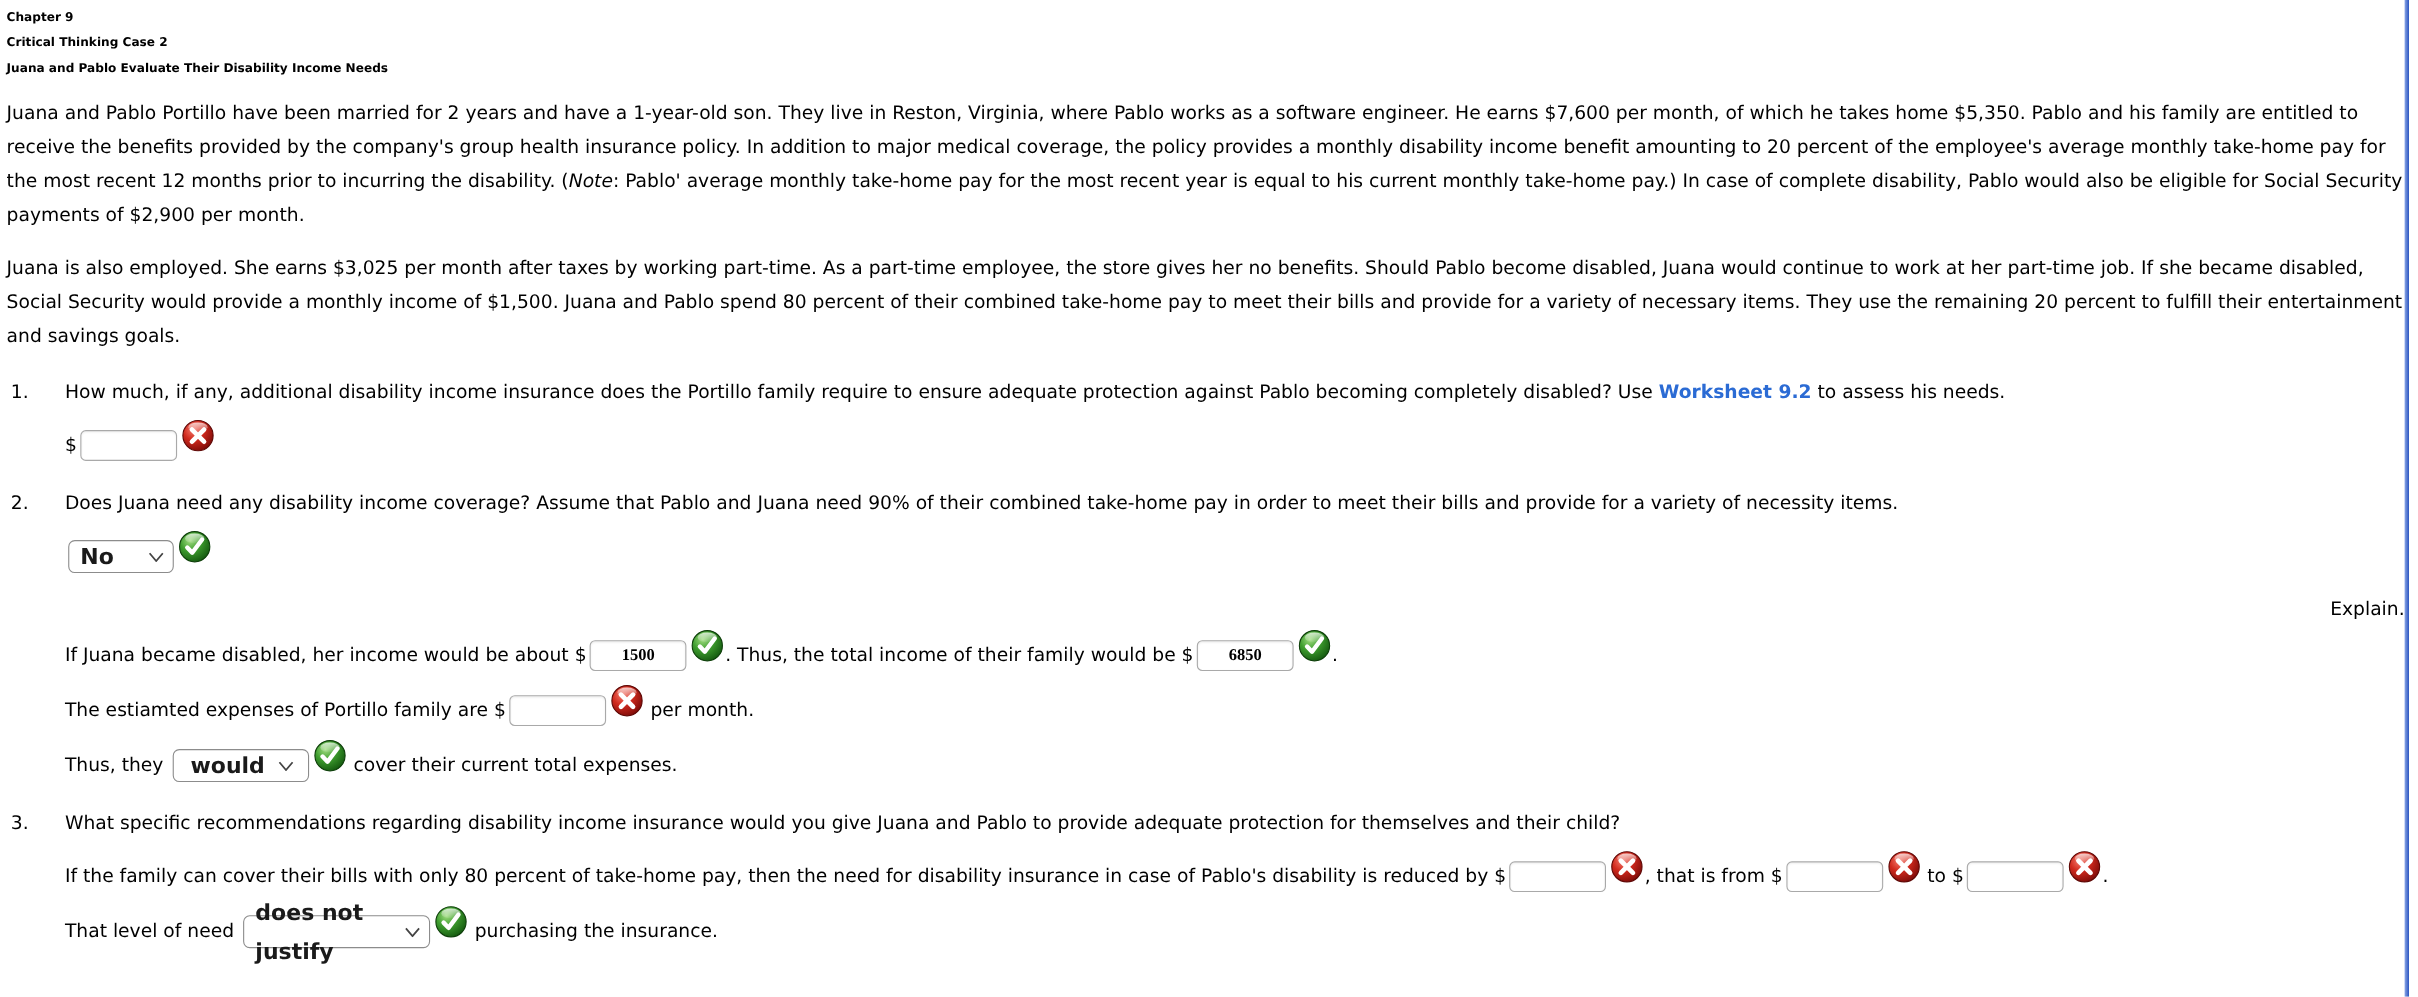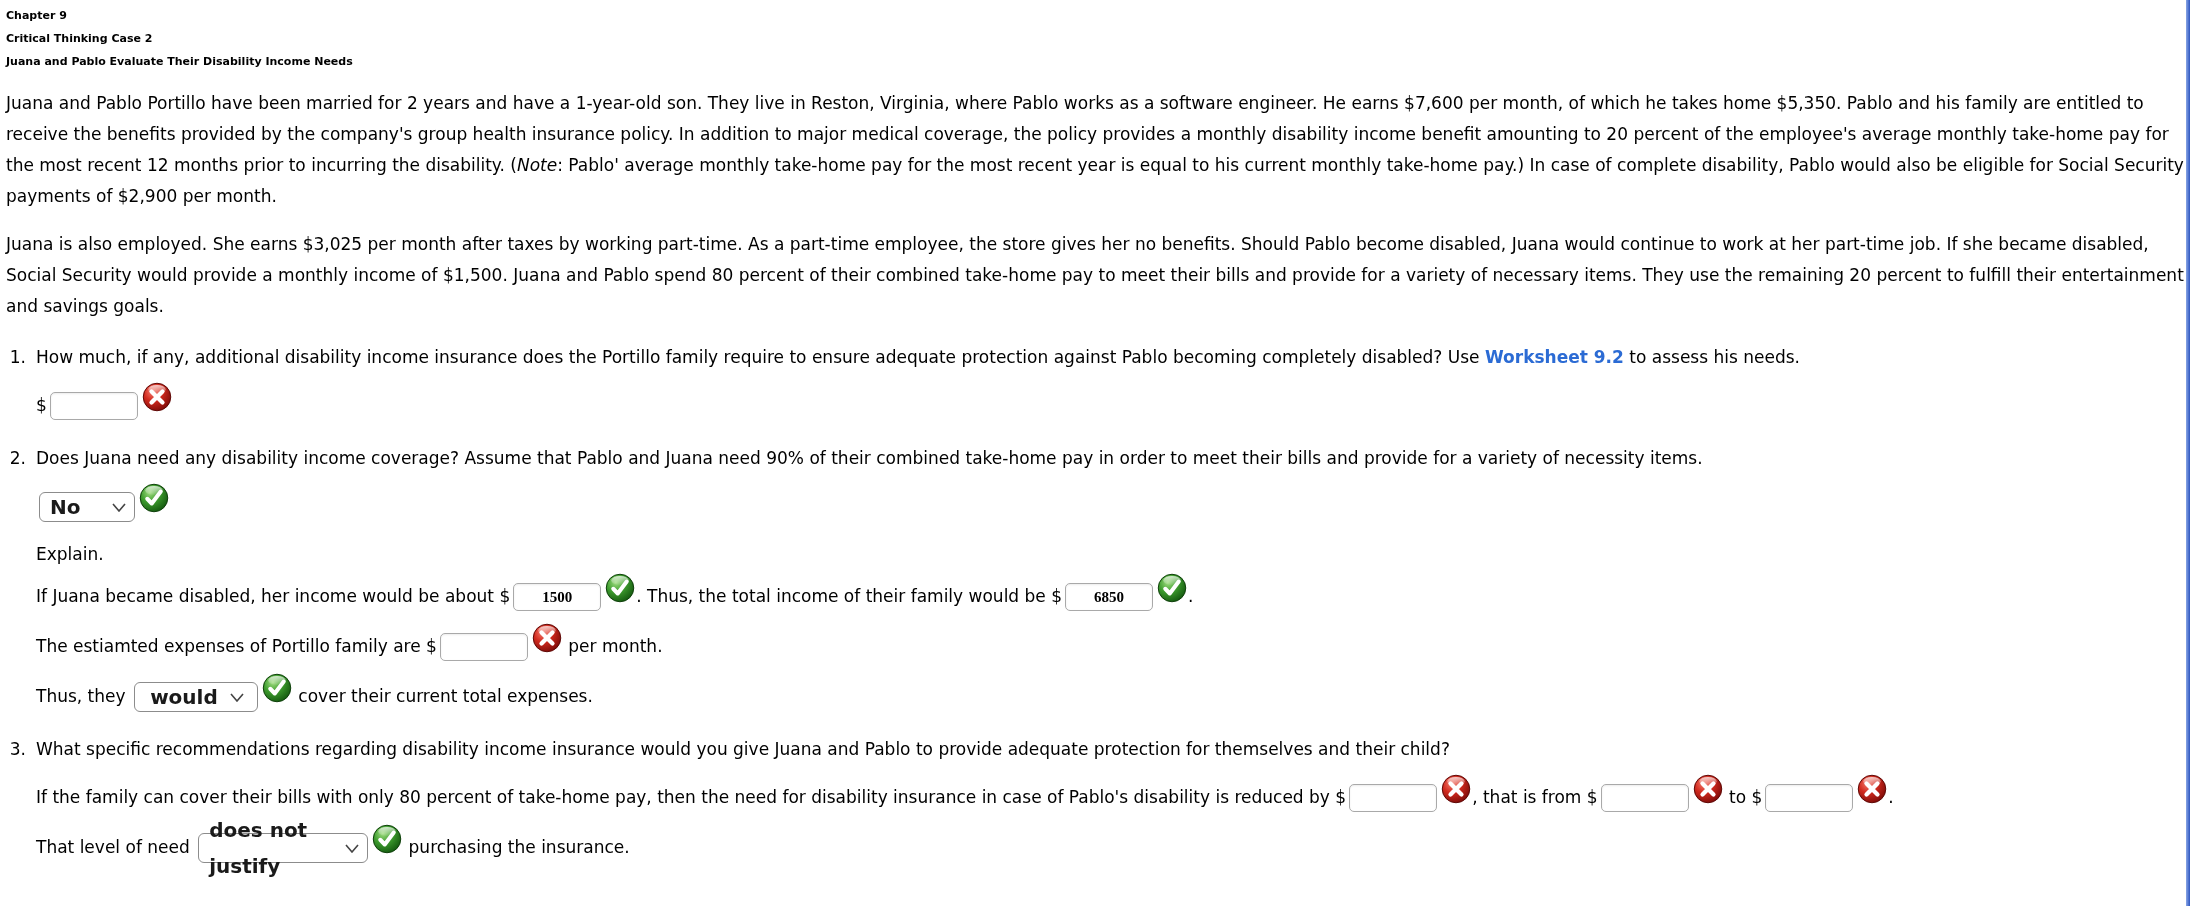--- a/index.html
+++ b/index.html
@@ -40,21 +40,21 @@
   .qlist { margin-top: 20px; }
   .question { display: flex; margin-top: 14px; }
   .q-num {
     width: 26px;
     flex: 0 0 26px;
     text-align: right;
     font-size: 17px;
     line-height: 31px;
     padding-right: 6px;
   }
-  .q-body { flex: 1 1 auto; padding-left: 4px; }
+  .q-body { flex: 1 1 auto; padding-left: 4px; margin-left: 23px; }
   .q-text {
     font-size: 17px;
     line-height: 31px;
     margin: 0;
   }
   .worksheet-link {
     color: #2b6bd4;
     font-weight: bold;
     text-decoration: none;
     cursor: pointer;
@@ -111,20 +111,21 @@
     margin-left: 12px;
     display: inline-block;
     line-height: 0;
   }
   .dd-no { width: 96px; }
   .dd-would { width: 124px; justify-content: center; }
   .dd-justify { width: 170px; }
   .explain-label {
     font-size: 17px;
     margin: 20px 0 6px 0;
+    text-align: right;
   }
   .hidden-defs { position: absolute; width: 0; height: 0; }
 </style>
 </head>
 <body>
 
 <svg class="hidden-defs" aria-hidden="true">
   <defs>
     <radialGradient id="gRed" cx="35%" cy="30%" r="75%">
       <stop offset="0%" stop-color="#f47b6d"></stop>

